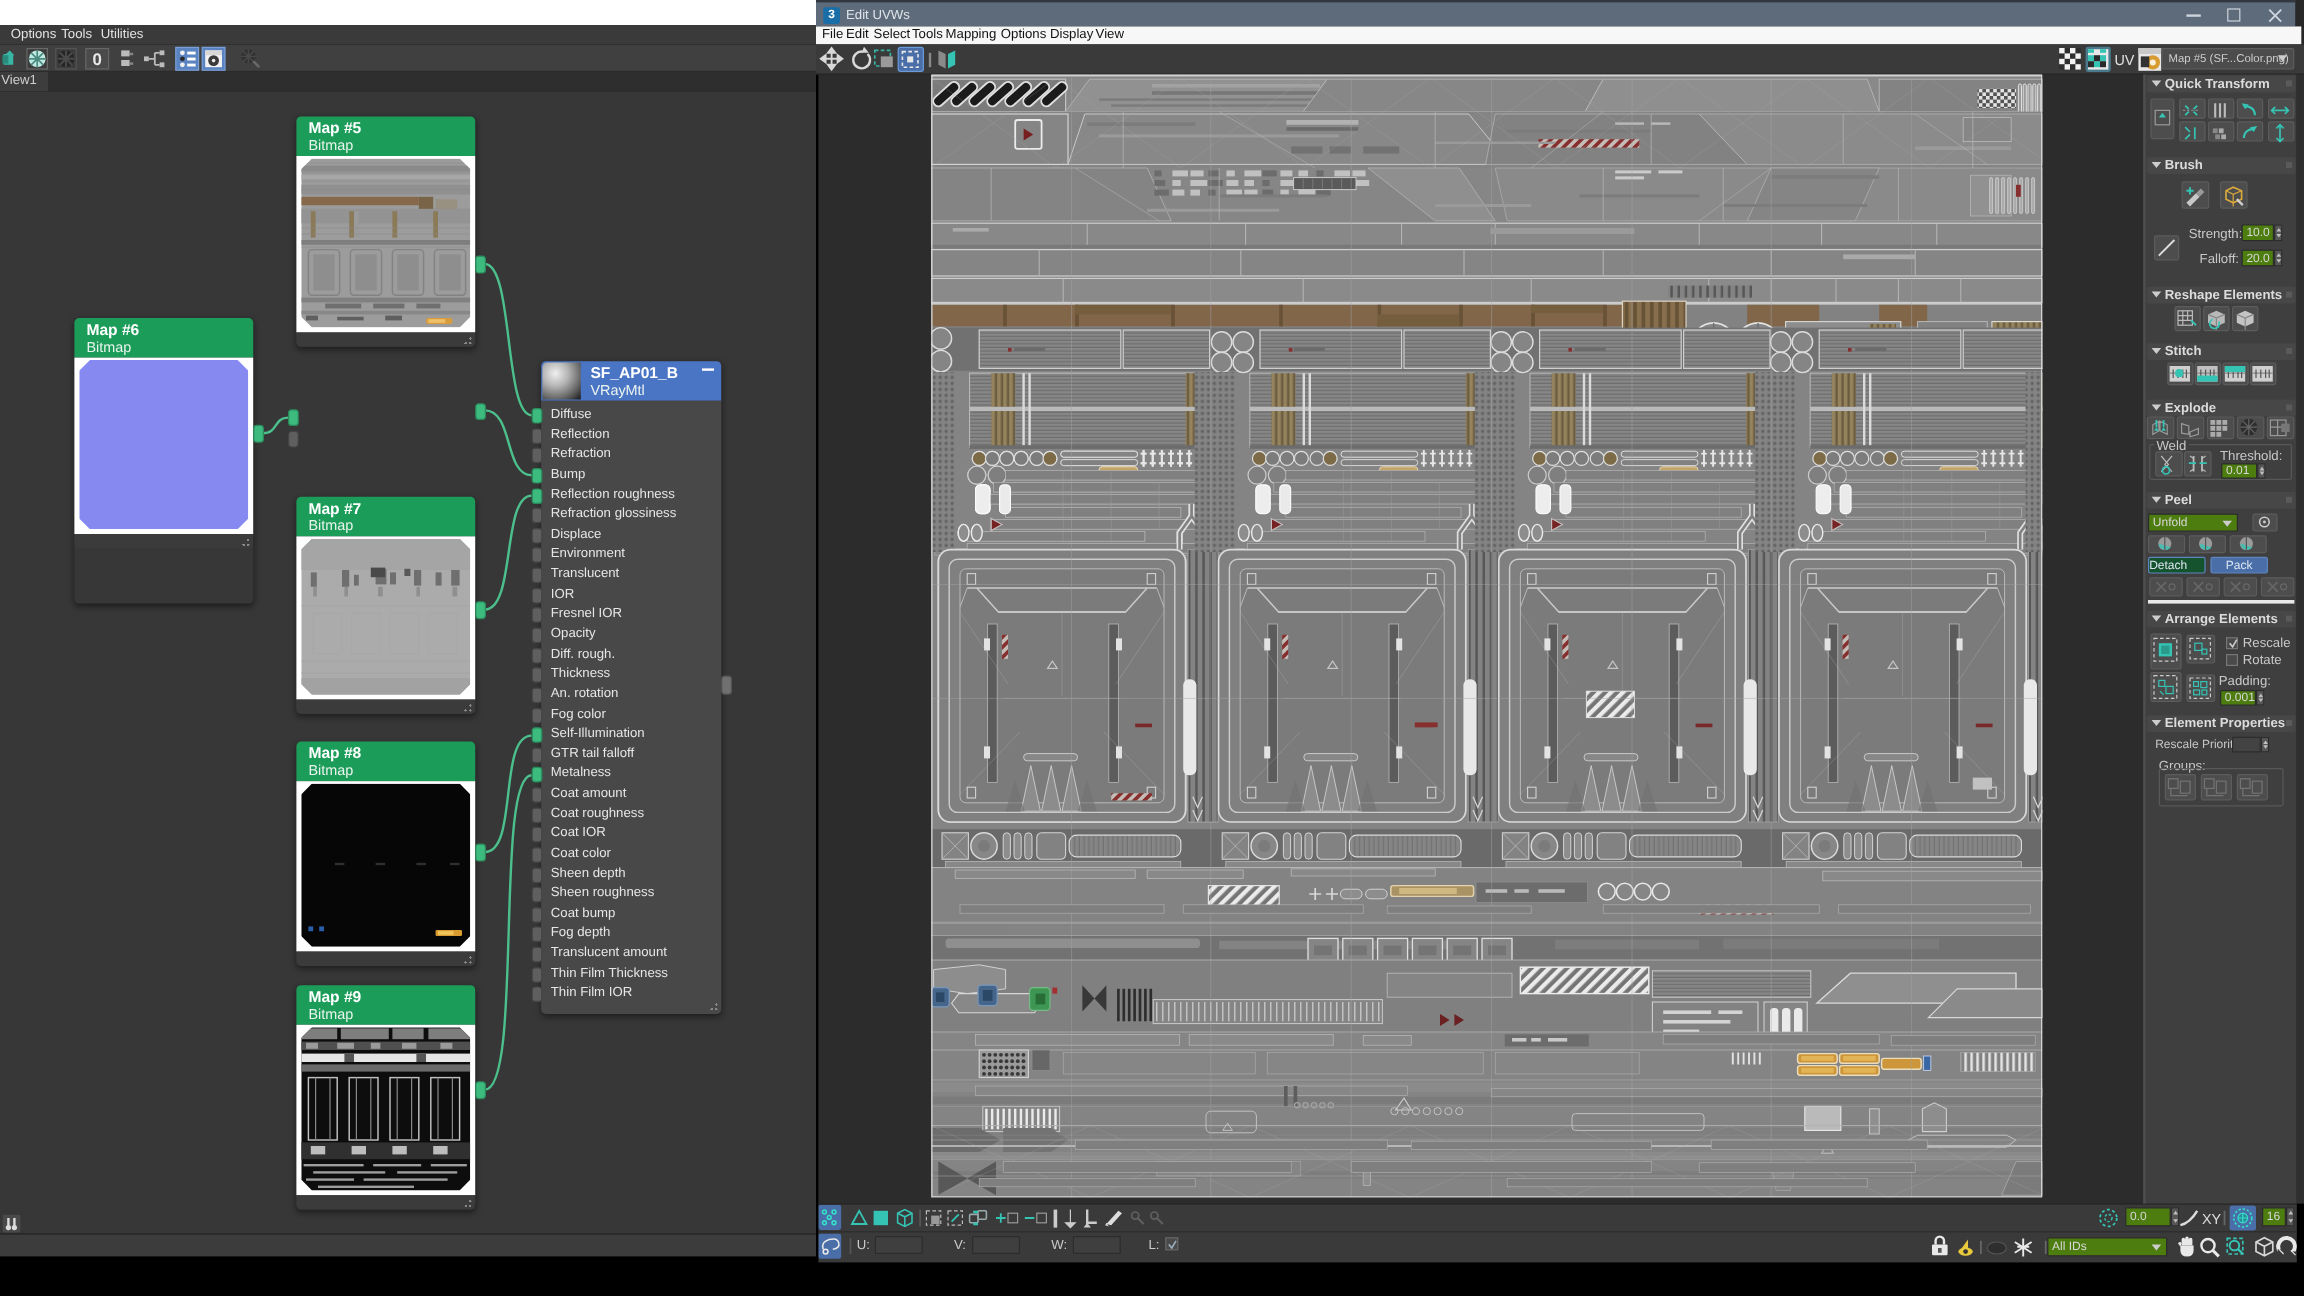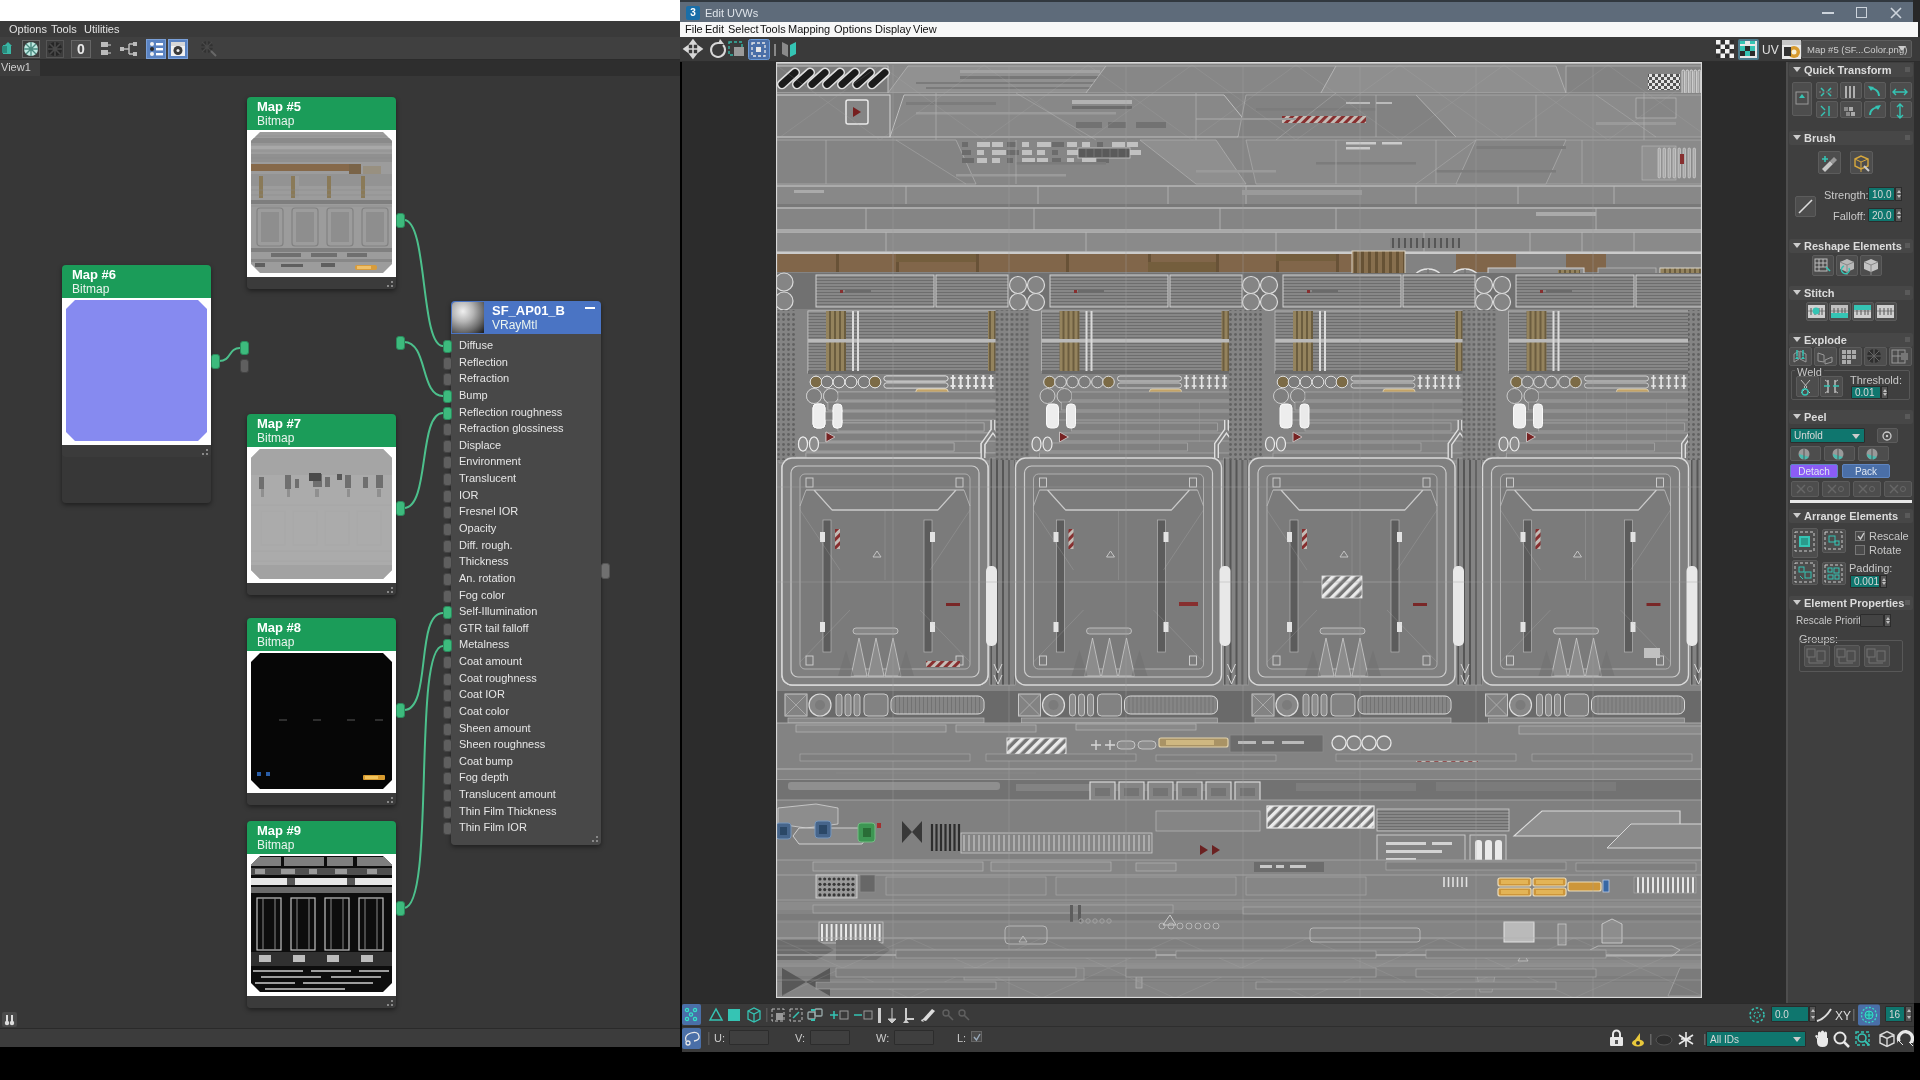--- a/index.html
+++ b/index.html
@@ -4,21 +4,21 @@
 body{width:1920px;height:1080px;background:#000;overflow:hidden;
  font-family:"Liberation Sans",sans-serif}
 #root{position:absolute;left:0;top:0;width:1920px;height:1080px;background:#000}
 .ab{position:absolute}
 .nodetitle{font-weight:bold;font-size:13px;color:#fff}
 .nodesub{font-size:12px;color:#eaf4ee}
 .slot{font-size:11px;color:#e6e6e6}
 .rhead{font-weight:bold;font-size:11px;color:#dcdcdc}
 .rlab{font-size:11px;color:#c8c8c8}
 .btn{position:absolute;background:#4d4d4d;border:1px solid #5c5c5c;border-radius:2px}
-.vbox{position:absolute;background:#0f766e;border:1px solid #2c2c2c;border-radius:1px;
+.vbox{position:absolute;background:#4d7c0f;border:1px solid #2c2c2c;border-radius:1px;
  color:#d8d8d8;font-size:10px;padding-left:3px}
 .spin{position:absolute;width:7px;background:#565656;border:1px solid #2c2c2c}
 .spin:before{content:'';position:absolute;left:1px;top:2px;border-left:2.5px solid transparent;border-right:2.5px solid transparent;border-bottom:3px solid #c0c0c0}
 .spin:after{content:'';position:absolute;left:1px;bottom:2px;border-left:2.5px solid transparent;border-right:2.5px solid transparent;border-top:3px solid #c0c0c0}
 </style></head><body>
 <div id="root">
 
 <div class="ab" style="left:0;top:0;width:680px;height:21px;background:#fff"></div>
 <div class="ab" style="left:0;top:21px;width:680px;height:16px;background:#3a3a3a;color:#e2e2e2;font-size:11px">
       <span class="ab" style="left:9px;top:2px">Options</span>
@@ -371,21 +371,21 @@
 <div class="slot" style="position:absolute;left:459px;top:638.3px">Metalness</div>
 <div class="ab" style="left:443px;top:639.3px;width:9px;height:13px;background:#3dba7d;border:1px solid #2a8a5c;border-radius:3px"></div>
 <div class="slot" style="position:absolute;left:459px;top:655.0px">Coat amount</div>
 <div class="ab" style="left:443px;top:656.0px;width:9px;height:13px;background:#5f5f5f;border:1px solid #444;border-radius:3px"></div>
 <div class="slot" style="position:absolute;left:459px;top:671.6px">Coat roughness</div>
 <div class="ab" style="left:443px;top:672.6px;width:9px;height:13px;background:#5f5f5f;border:1px solid #444;border-radius:3px"></div>
 <div class="slot" style="position:absolute;left:459px;top:688.2px">Coat IOR</div>
 <div class="ab" style="left:443px;top:689.2px;width:9px;height:13px;background:#5f5f5f;border:1px solid #444;border-radius:3px"></div>
 <div class="slot" style="position:absolute;left:459px;top:704.9px">Coat color</div>
 <div class="ab" style="left:443px;top:705.9px;width:9px;height:13px;background:#5f5f5f;border:1px solid #444;border-radius:3px"></div>
-<div class="slot" style="position:absolute;left:459px;top:721.5px">Sheen amount</div>
+<div class="slot" style="position:absolute;left:459px;top:721.5px">Sheen depth</div>
 <div class="ab" style="left:443px;top:722.5px;width:9px;height:13px;background:#5f5f5f;border:1px solid #444;border-radius:3px"></div>
 <div class="slot" style="position:absolute;left:459px;top:738.1px">Sheen roughness</div>
 <div class="ab" style="left:443px;top:739.1px;width:9px;height:13px;background:#5f5f5f;border:1px solid #444;border-radius:3px"></div>
 <div class="slot" style="position:absolute;left:459px;top:754.8px">Coat bump</div>
 <div class="ab" style="left:443px;top:755.8px;width:9px;height:13px;background:#5f5f5f;border:1px solid #444;border-radius:3px"></div>
 <div class="slot" style="position:absolute;left:459px;top:771.4px">Fog depth</div>
 <div class="ab" style="left:443px;top:772.4px;width:9px;height:13px;background:#5f5f5f;border:1px solid #444;border-radius:3px"></div>
 <div class="slot" style="position:absolute;left:459px;top:788.0px">Translucent amount</div>
 <div class="ab" style="left:443px;top:789.0px;width:9px;height:13px;background:#5f5f5f;border:1px solid #444;border-radius:3px"></div>
 <div class="slot" style="position:absolute;left:459px;top:804.6px">Thin Film Thickness</div>
@@ -771,21 +771,21 @@
 <div class="btn" style="left:1824px;top:446px;width:31px;height:15px"><svg width="27" height="13">
         <circle cx="13" cy="6" r="5.5" fill="#9a9a9a"></circle>
         <path d="M8 6a5.5 5.5 0 0 0 10 3" fill="#35c4b4" opacity="0.8"></path>
         <path d="M13 0v12" stroke="#555"></path>
       </svg></div>
 <div class="btn" style="left:1858px;top:446px;width:31px;height:15px"><svg width="27" height="13">
         <circle cx="13" cy="6" r="5.5" fill="#9a9a9a"></circle>
         <path d="M8 6a5.5 5.5 0 0 0 10 3" fill="#35c4b4" opacity="0.8"></path>
         <path d="M13 0v12" stroke="#555"></path>
       </svg></div>
-<div class="ab" style="left:1790px;top:464px;width:48px;height:14px;background:#8b5cf6;border:1px solid #5e85c0;border-radius:2px;color:#dde6f2;font-size:10px;text-align:center;line-height:13px">Detach</div>
+<div class="ab" style="left:1790px;top:464px;width:48px;height:14px;background:#14532d;border:1px solid #5e85c0;border-radius:2px;color:#dde6f2;font-size:10px;text-align:left;line-height:13px">Detach</div>
 <div class="ab" style="left:1842px;top:464px;width:48px;height:14px;background:#4a6fa8;border:1px solid #5e85c0;border-radius:2px;color:#dde6f2;font-size:10px;text-align:center;line-height:13px">Pack</div>
 <div class="btn" style="left:1791px;top:481px;width:28px;height:16px"><svg width="26" height="14" opacity="0.35">
         <path d="M5 3l8 8M13 3L5 11" stroke="#999" stroke-width="1.4"></path>
         <circle cx="18" cy="7" r="2.5" fill="none" stroke="#999"></circle>
       </svg></div>
 <div class="btn" style="left:1822px;top:481px;width:28px;height:16px"><svg width="26" height="14" opacity="0.35">
         <path d="M5 3l8 8M13 3L5 11" stroke="#999" stroke-width="1.4"></path>
         <circle cx="18" cy="7" r="2.5" fill="none" stroke="#999"></circle>
       </svg></div>
 <div class="btn" style="left:1853px;top:481px;width:28px;height:16px"><svg width="26" height="14" opacity="0.35">

